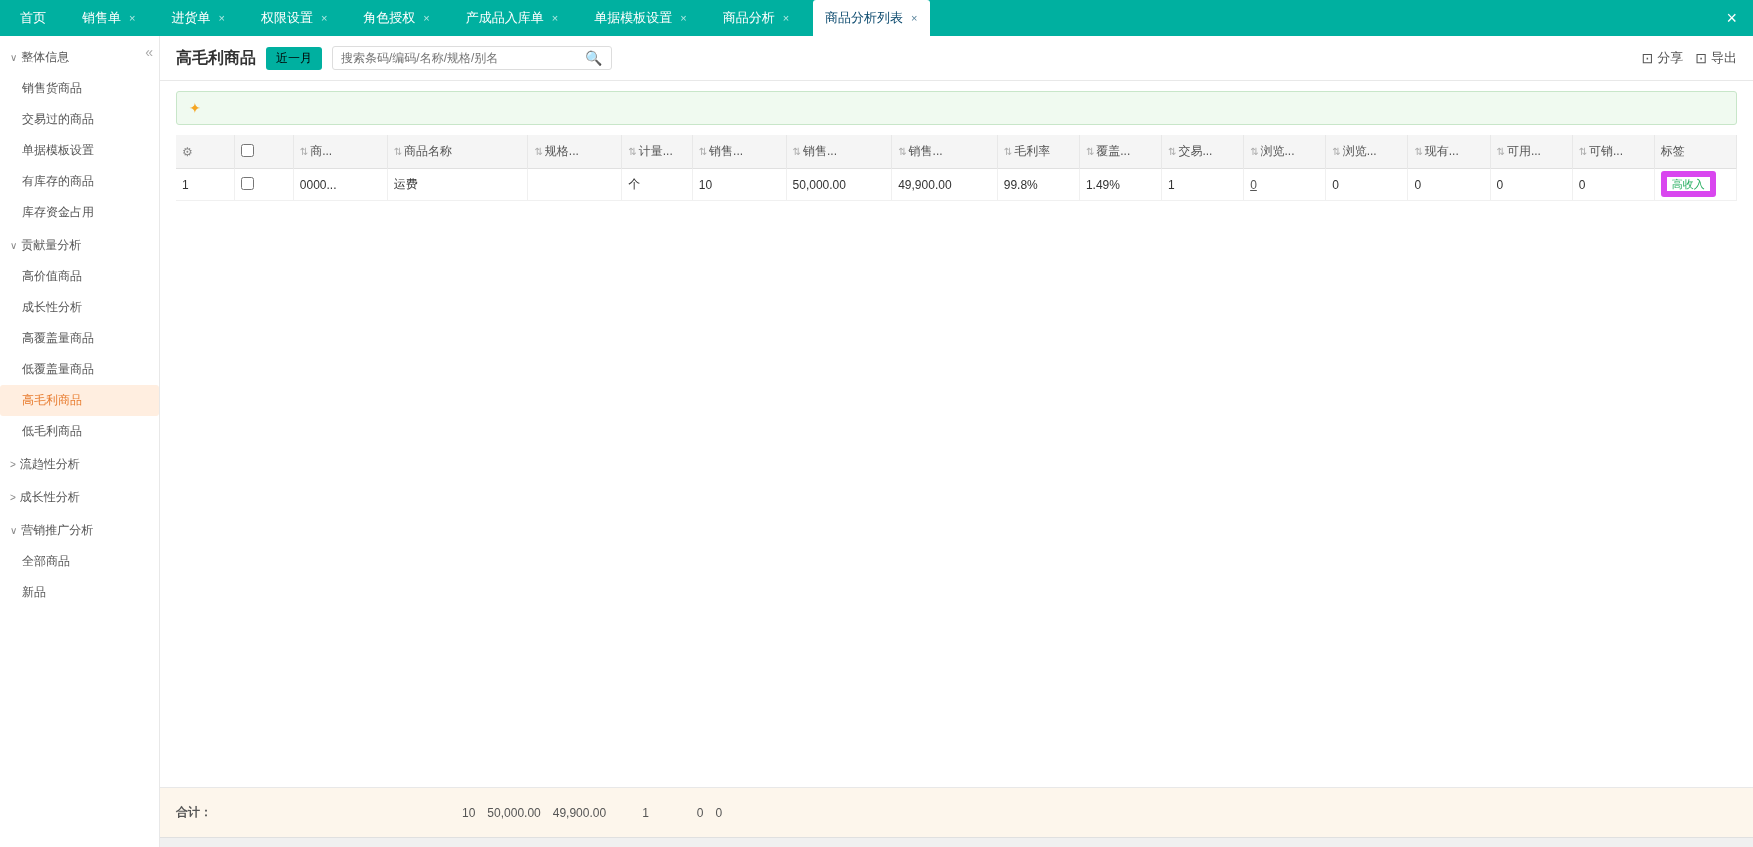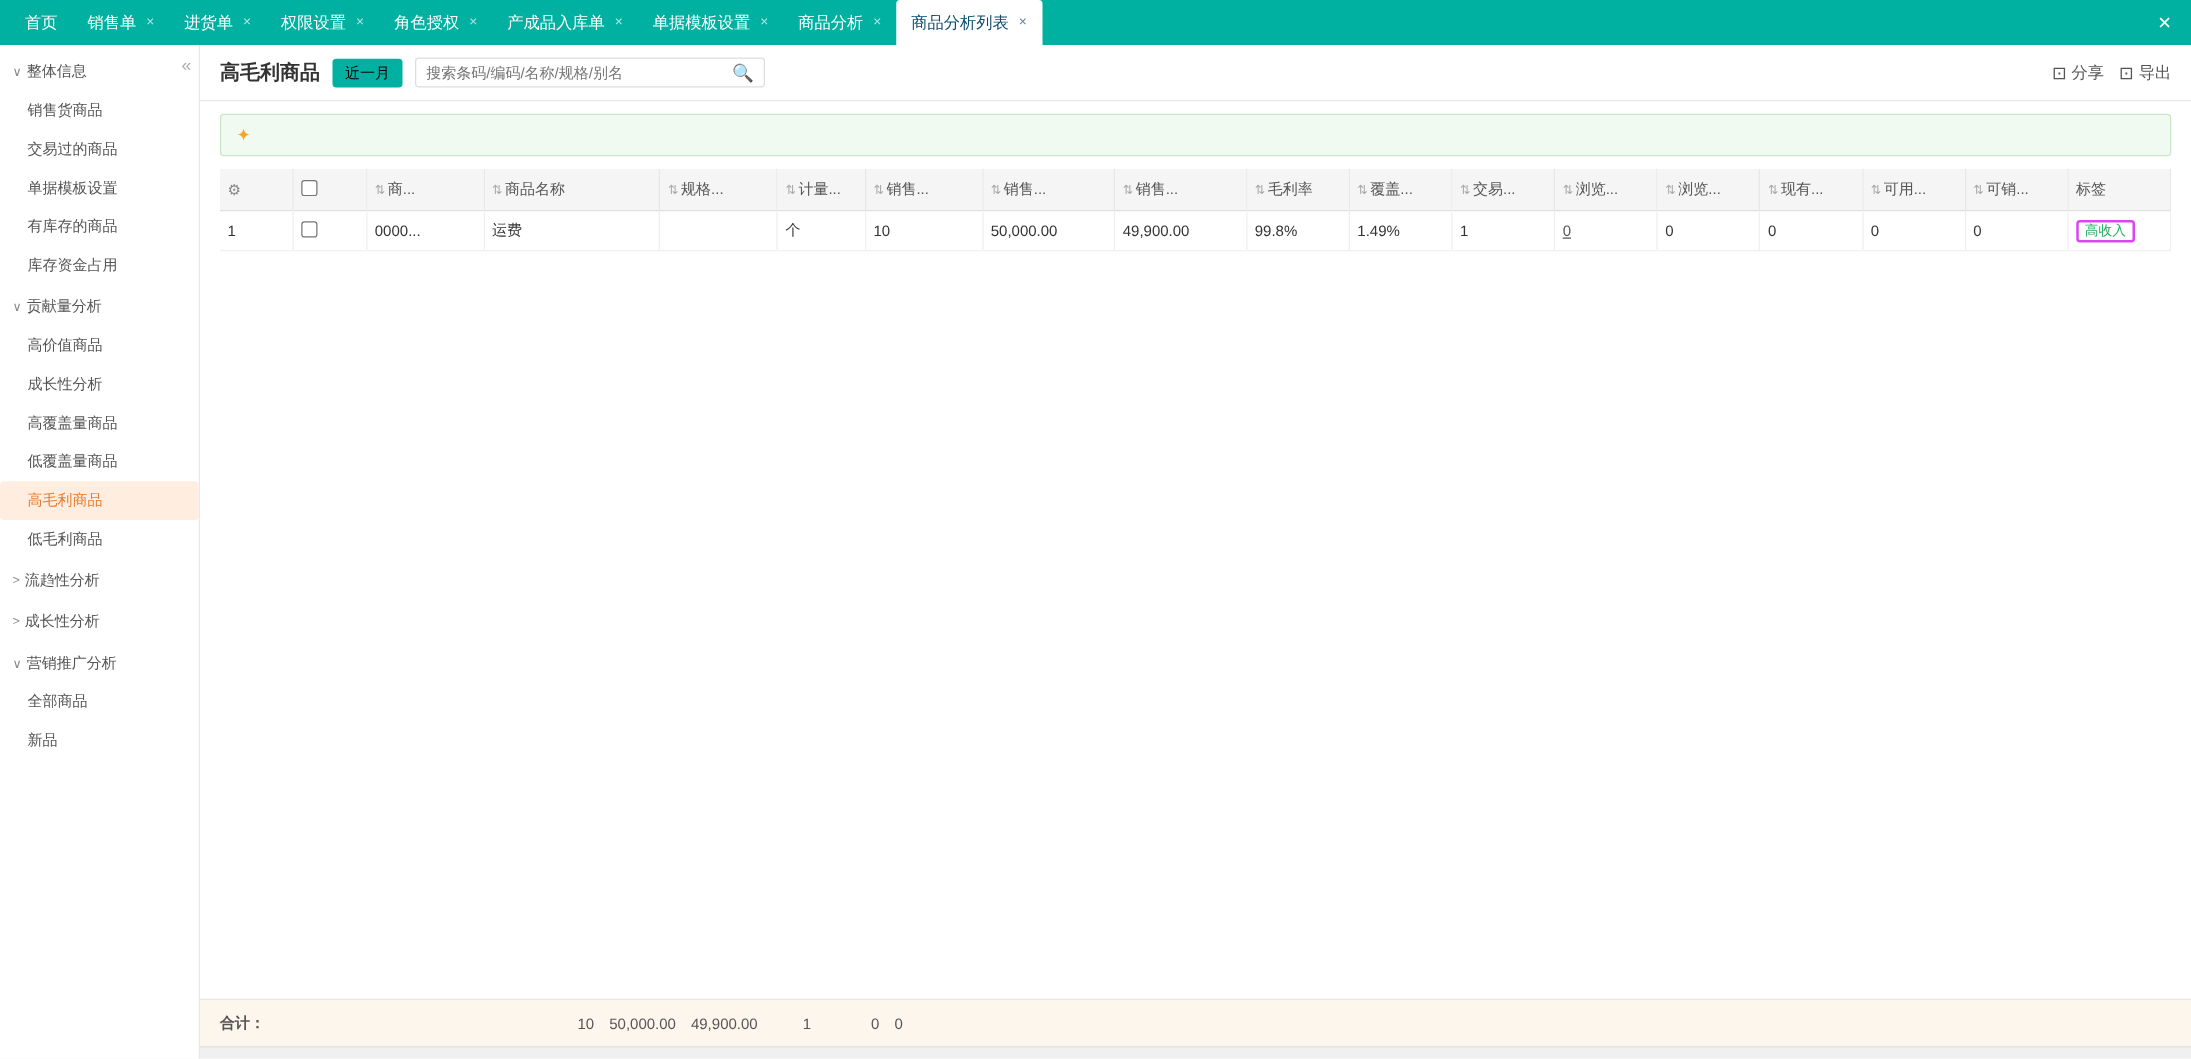--- a/index.html
+++ b/index.html
@@ -203,33 +203,33 @@
       border-bottom: 1px solid #f0f0f0;
     }
     table tbody td {
       padding: 7px 6px;
       white-space: nowrap;
       border-right: 1px solid #f0f0f0;
     }
     .tag-high-income {
       background: #fff;
       color: #27ae60;
-      border: 2px solid #d946ef;
+      border: 6px solid #d946ef;
       border-radius: 3px;
       padding: 1px 5px;
       font-size: 11px;
     }
 
     
     .table-footer {
       display: flex;
       align-items: center;
       background: #fdf6ec;
       border-top: 1px solid #e8e8e8;
-      padding: 4px 16px;
+      padding: 16px 16px;
       font-size: 12px;
       color: #555;
       gap: 0;
       min-height: 38px;
     }
     .footer-label {
       min-width: 220px;
       font-weight: bold;
     }
     .footer-cell {
@@ -242,21 +242,21 @@
       height: 10px;
       background: #f0f0f0;
       border-top: 1px solid #e0e0e0;
     }
   </style>
 </head>
 <body>
 
 <div class="top-nav">
 
-  <div id="nav-items-container" style="display:flex;align-items:flex-end;height:100%;gap:0;flex:1;">
+  <div id="nav-items-container" style="display:flex;align-items:flex-end;height:100%;gap:12px;flex:1;">
       <div class="top-nav-item">首页</div>
       <div class="top-nav-item">销售单<span class="close-x">×</span></div>
       <div class="top-nav-item">进货单<span class="close-x">×</span></div>
       <div class="top-nav-item">权限设置<span class="close-x">×</span></div>
       <div class="top-nav-item">角色授权<span class="close-x">×</span></div>
       <div class="top-nav-item">产成品入库单<span class="close-x">×</span></div>
       <div class="top-nav-item">单据模板设置<span class="close-x">×</span></div>
       <div class="top-nav-item">商品分析<span class="close-x">×</span></div>
       <div class="top-nav-item active">商品分析列表<span class="close-x">×</span></div>
     </div>

